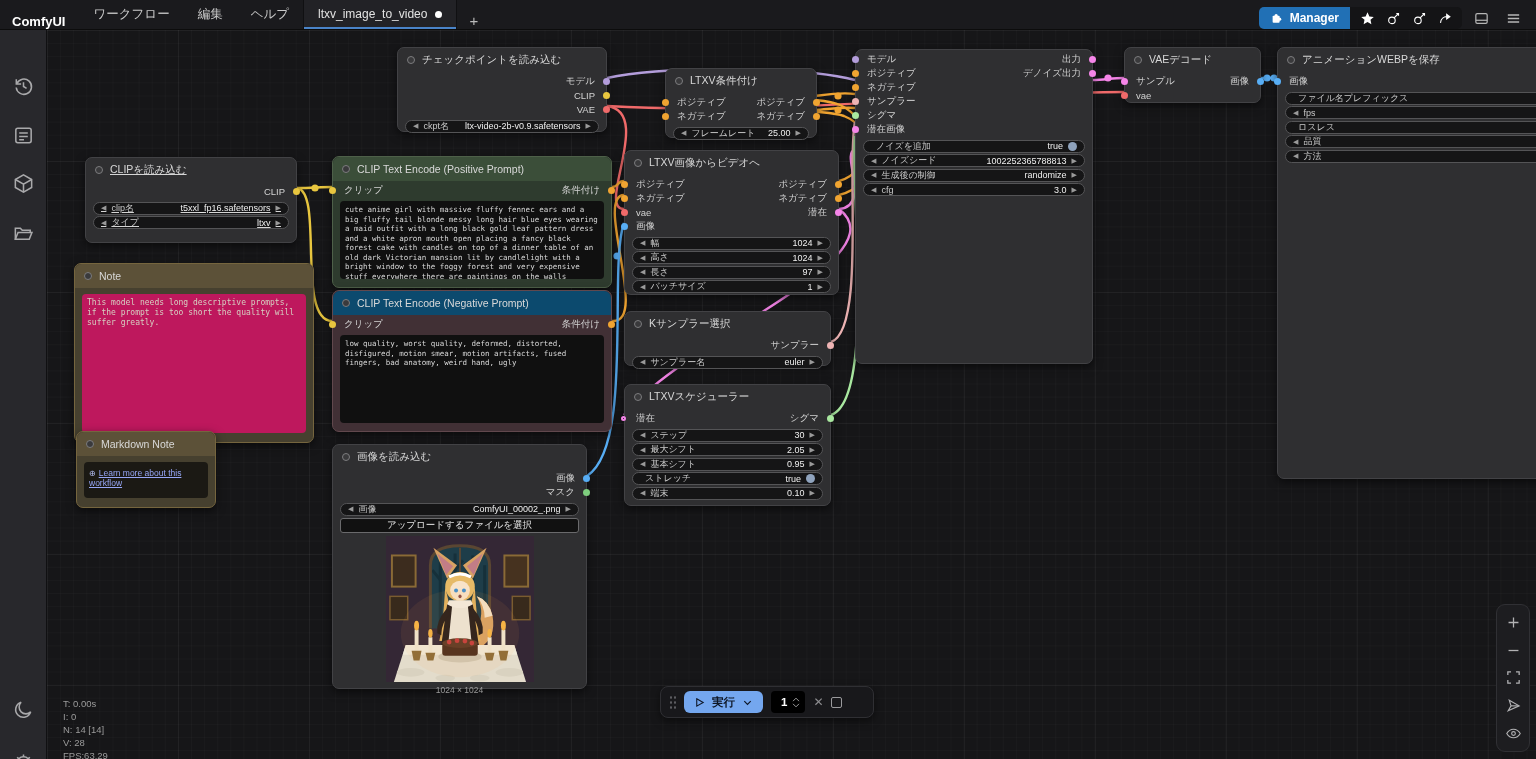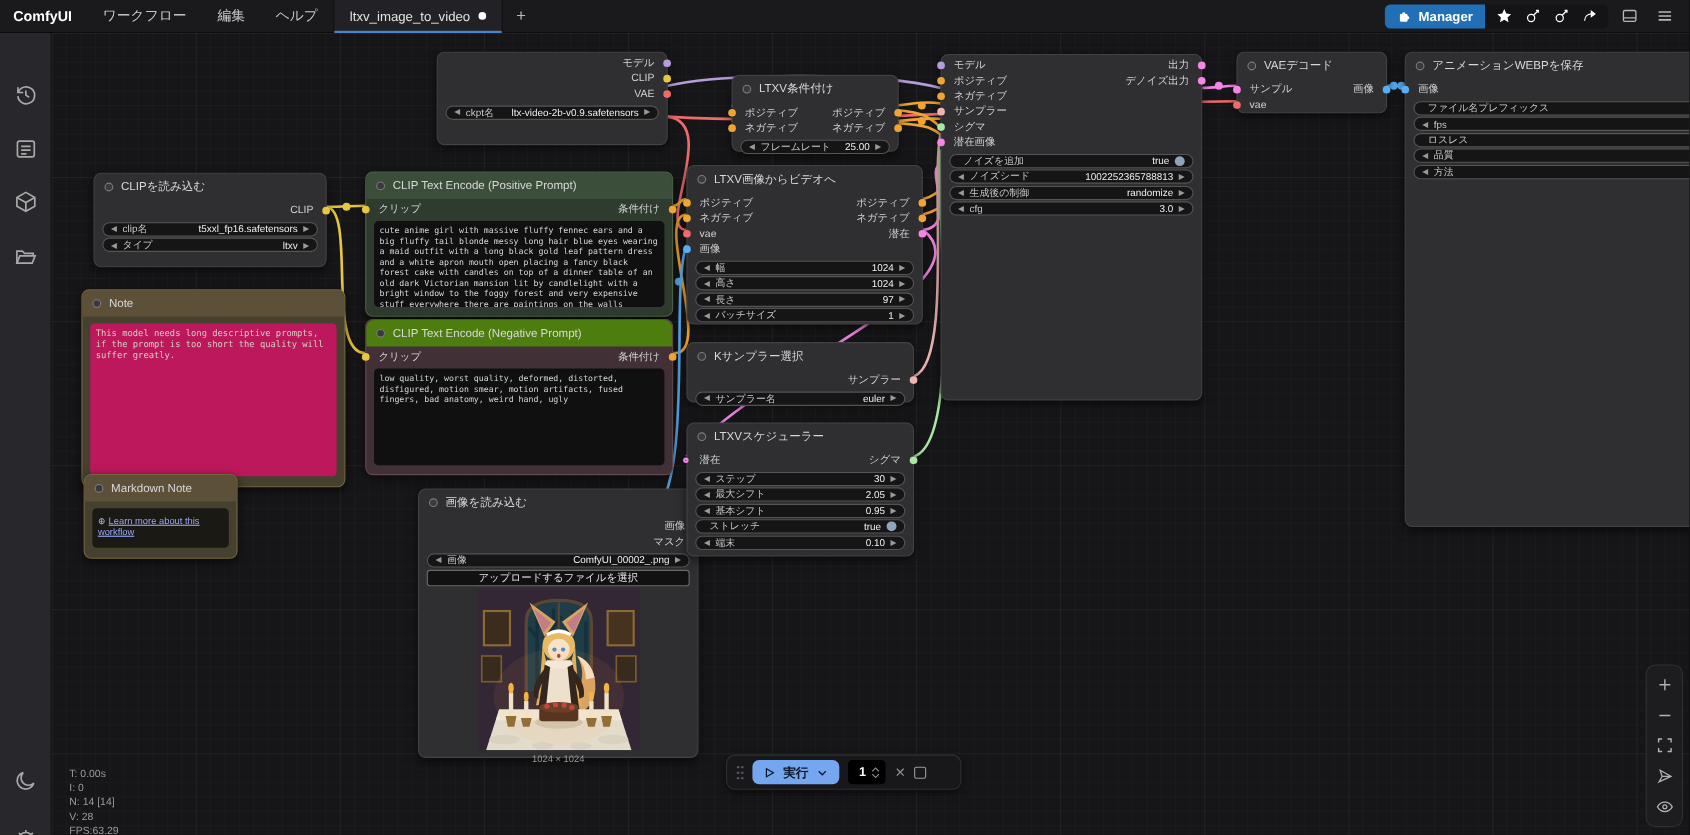--- a/index.html
+++ b/index.html
@@ -39,32 +39,32 @@
   .wknob{width:9px;height:9px;border-radius:50%;background:#8fa3bd;flex:0 0 auto}
   .nodetext{position:absolute;left:7px;right:7px;top:44px;bottom:8px;background:#101010;
     border-radius:4px;padding:4px 5px;font:7.5px/9.5px "DejaVu Sans Mono",monospace;color:#d8d8d8;overflow:hidden}
   .node-button{margin:2px 7px;height:15px;display:flex;align-items:center;justify-content:center;
     background:#111;border:1px solid #6a6a6c;border-radius:3px;font-size:9.5px;color:#e2e2e2}
   .img-wrap{width:148px;margin:3px auto 0;line-height:0}
   .img-caption{text-align:center;font-size:8.5px;color:#9a9a9a;margin-top:3px}
   .t-green{background:#2e3b2e;border-color:#4e6049}
   .t-green .node-header{background:#3b4e39}
   .t-red{background:#413035;border-color:#61484d}
-  .t-red .node-header{background:#4d7c0f}
+  .t-red .node-header{background:#0c4a6e}
   .t-note{background:#46402f;border-color:#75653e}
   .t-note .node-header{background:#5c5138}
   .notebox{position:absolute;left:7px;right:7px;top:30px;bottom:9px;background:#be185d;border-radius:4px;
     padding:4px 5px;font:8px/10px "DejaVu Sans Mono",monospace;color:#d6d0c2;overflow:hidden}
   .mdbox{position:absolute;left:7px;right:7px;top:30px;bottom:9px;background:#1b1914;border-radius:4px;
     padding:6px 5px;font-size:8.5px;overflow:hidden}
   .mdlink{color:#97a7f7;text-decoration:underline}
   .mdico{color:#b6c0f5;margin-right:3px;font-size:8px;text-decoration:none;display:inline-block}
   
   .menubar{position:absolute;left:0;top:0;right:0;height:30px;background:#1a1a1d;border-bottom:1px solid #0c0c0c;
-    display:flex;align-items:center;z-index:10;color:#c9c9c9;font-size:12.5px}
+    display:flex;align-items:flex-end;z-index:10;color:#c9c9c9;font-size:12.5px}
   .logo{font-weight:bold;color:#fff;font-size:13px;padding:0 14px 0 12px}
   .menu-item{padding:0 14px;height:30px;display:flex;align-items:center}
   .wtab{position:relative;height:30px;display:flex;align-items:center;gap:8px;padding:0 14px;background:#222226;
     border-left:1px solid #101012;border-right:1px solid #101012;color:#e2e2e2;font-size:12px}
   .wtab::after{content:"";position:absolute;left:0;right:0;bottom:0;height:2px;background:var(--accent2,#4a84c9)}
   .tab-dot{width:7px;height:7px;border-radius:50%;background:#fff}
   .newtab{padding:0 12px;font-size:15px;color:#bbb}
   .mbright{margin-left:auto;display:flex;align-items:center;gap:6px;padding-right:10px}
   .managerbtn{display:flex;align-items:center;gap:6px;background:var(--accent,#2170b5);color:#fff;
     font-weight:bold;font-size:12px;height:22px;padding:0 11px;border-radius:5px 0 0 5px}
@@ -116,20 +116,24 @@
       <circle cx="315" cy="188" r="3.6" fill="#e8c63f"></circle>
       <circle cx="617" cy="256" r="3.6" fill="#58aef5"></circle>
       <circle cx="838" cy="96" r="3.6" fill="#f0a431"></circle>
       <circle cx="838" cy="110" r="3.6" fill="#f0a431"></circle>
       <circle cx="1108" cy="78" r="3.6" fill="#f585e8"></circle>
       <circle cx="1267" cy="78" r="3.6" fill="#58aef5"></circle>
       <circle cx="1274" cy="78" r="3.6" fill="#58aef5"></circle>
     </svg>
   <div id="canvas">
       <div class="node" style="left: 397px; top: 47px; width: 210px; height: 85px;">
+        <div class="node-header">
+          <span class="collapse-dot"></span>
+          <span>チェックポイントを読み込む</span>
+        </div>
         <div class="ports">
           <div class="prow">
             <span class="pout">モデル</span>
             <span class="pdot dout" style="background: rgb(179, 157, 219);"></span>
           </div>
           <div class="prow">
             <span class="pout">CLIP</span>
             <span class="pdot dout" style="background: rgb(232, 198, 63);"></span>
           </div>
           <div class="prow">
@@ -279,21 +283,21 @@
             <span class="wlabel">品質</span>
             <span class="wvalue"></span>
           </div>
           <div class="widget">
             <span class="warrow">◀</span>
             <span class="wlabel">方法</span>
             <span class="wvalue"></span>
           </div>
         </div>
       </div>
-      <div class="node" style="left: 85px; top: 157px; width: 212px; height: 86px;">
+      <div class="node" style="left: 85px; top: 157px; width: 212px; height: 86px; text-decoration: underline;">
         <div class="node-header">
           <span class="collapse-dot"></span>
           <span>CLIPを読み込む</span>
         </div>
         <div class="ports">
           <div class="prow">
             <span class="pout">CLIP</span>
             <span class="pdot dout" style="background: rgb(232, 198, 63);"></span>
           </div>
         </div>
@@ -349,21 +353,21 @@
         <div class="ports">
           <div class="prow">
             <span class="pdot din" style="background: rgb(232, 198, 63);"></span>
             <span class="pin">クリップ</span>
             <span class="pout">条件付け</span>
             <span class="pdot dout" style="background: rgb(240, 164, 49);"></span>
           </div>
         </div>
         <div class="nodetext">low quality, worst quality, deformed, distorted, disfigured, motion smear, motion artifacts, fused fingers, bad anatomy, weird hand, ugly</div>
       </div>
-      <div class="node" style="left: 332px; top: 444px; width: 255px; height: 245px; margin-left: 48px;">
+      <div class="node" style="left: 332px; top: 444px; width: 255px; height: 245px;">
         <div class="node-header">
           <span class="collapse-dot"></span>
           <span>画像を読み込む</span>
         </div>
         <div class="ports">
           <div class="prow">
             <span class="pout">画像</span>
             <span class="pdot dout" style="background: rgb(88, 174, 245);"></span>
           </div>
           <div class="prow">

